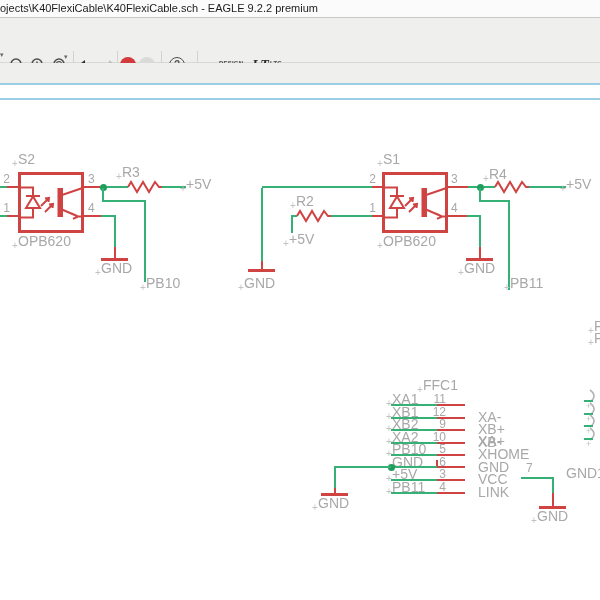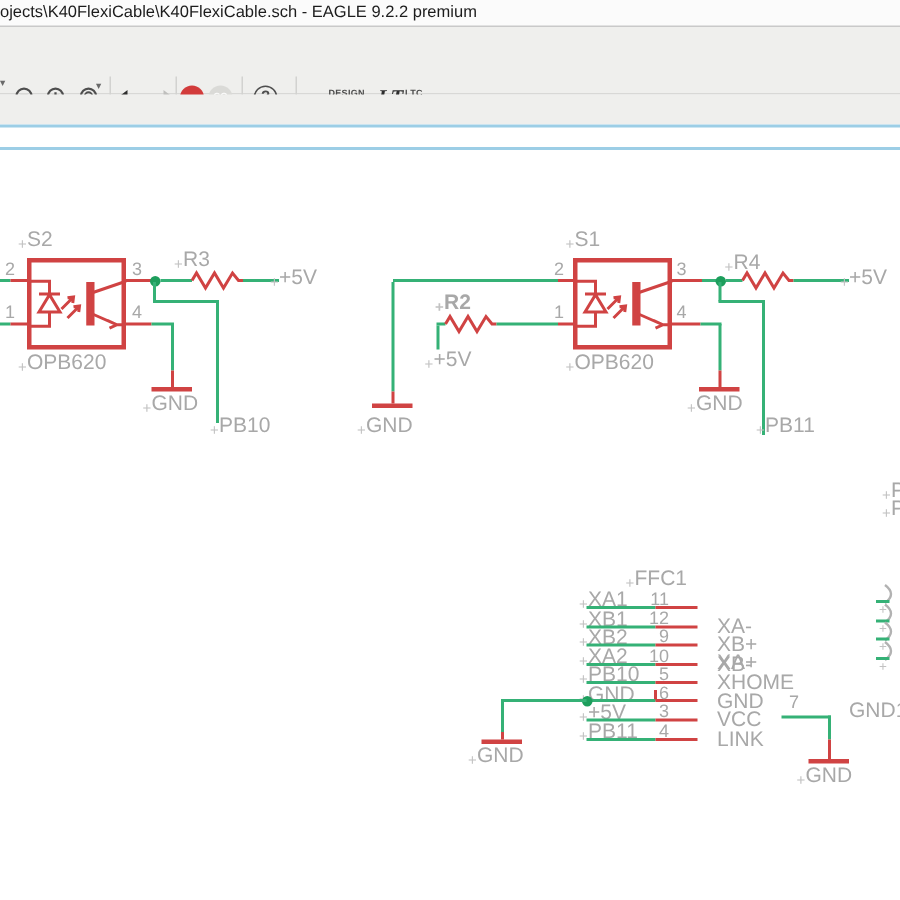--- a/index.html
+++ b/index.html
@@ -161,21 +161,21 @@
   <div class="gwv" style="left:261px;top:88px;height:73px;"></div>
   <div class="rwv" style="left:261px;top:161px;height:8px;"></div>
   <div class="gbar" style="left:248px;top:169px;"></div>
   <div class="lbl" style="left:244px;top:177px;">GND</div>
   <div class="gwv" style="left:291px;top:117px;height:16px;"></div>
   <div class="lbl" style="left:289px;top:133px;">+5V</div>
   <div class="gw" style="left:291px;top:115px;width:6px;"></div>
   <svg style="left:297px;top:110px;width:34px;height:12px;" viewBox="0 0 34 12">
     <path d="M0,6 L3,1 L9,11 L15,1 L21,11 L27,1 L31,6 L34,6" fill="none" stroke="#d04343" stroke-width="2"></path>
   </svg>
-  <div class="lbl" style="left:296px;top:95px;font-weight:bold;">R2</div>
+  <div class="lbl" style="left:296px;top:95px;">R2</div>
   <div class="gw" style="left:331px;top:115px;width:41px;"></div>
   <div class="rw" style="left:372px;top:115px;width:10px;"></div>
   <div class="pnum ra" style="left:364px;top:102px;width:12px;">1</div>
   <div class="obox" style="left:382px;top:72px;"></div>
   <svg class="osvg" style="left:382px;top:72px;" viewBox="0 0 66 61">
     <g stroke="#d04343" stroke-width="2" fill="none">
       <path d="M0,15.5 H15 V24.5 M8,24 H22 M8,36 L22,36 L15,24.5 Z M15,36 V45.5 H0"></path>
       <path d="M23,34 L31,26 M27,26.5 L31,26 L30.5,30"></path>
       <path d="M27,40 L35,32 M31,32.5 L35,32 L34.5,36"></path>
       <rect x="40.5" y="17" width="3.5" height="27" fill="#d04343"></rect>

